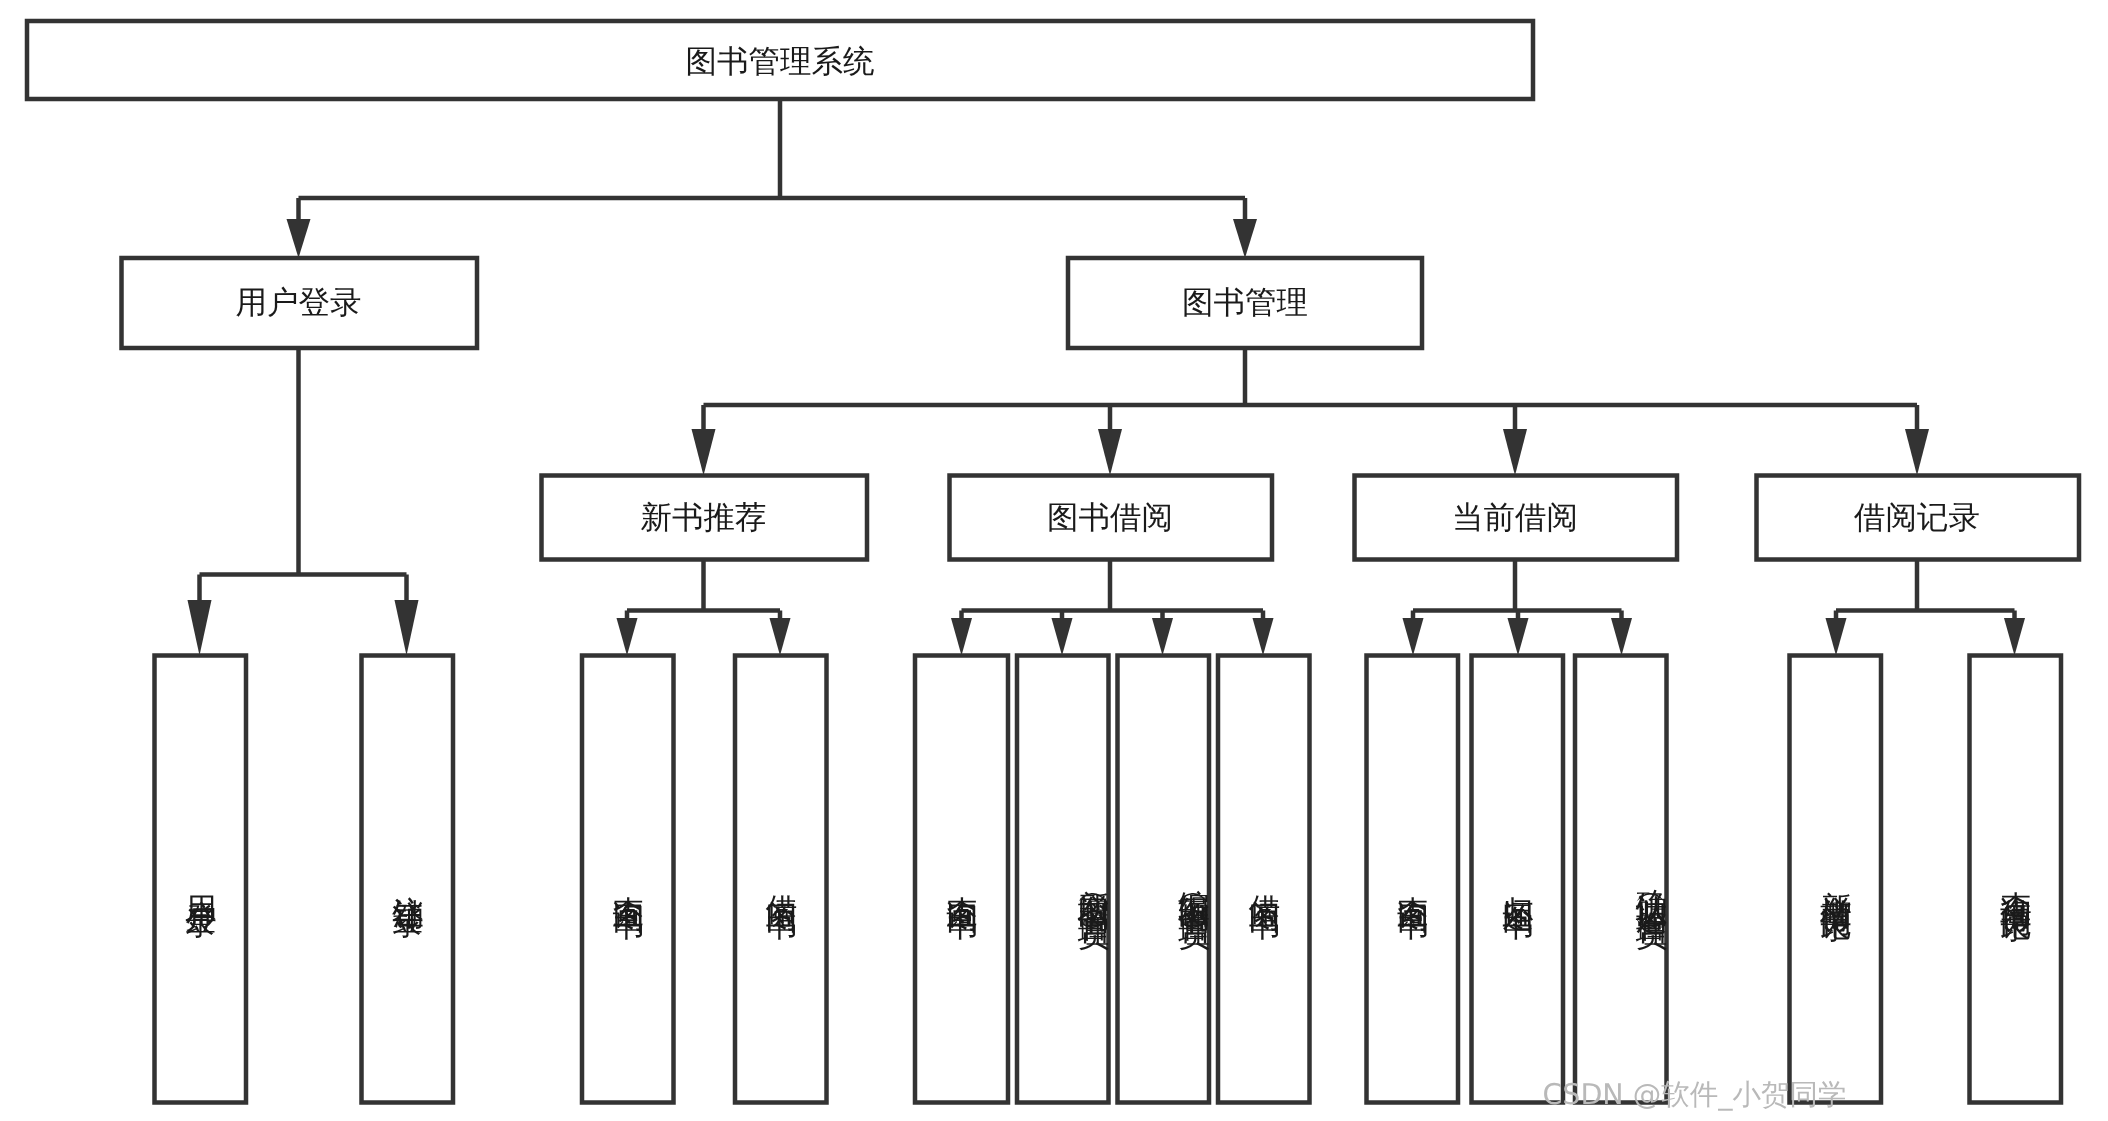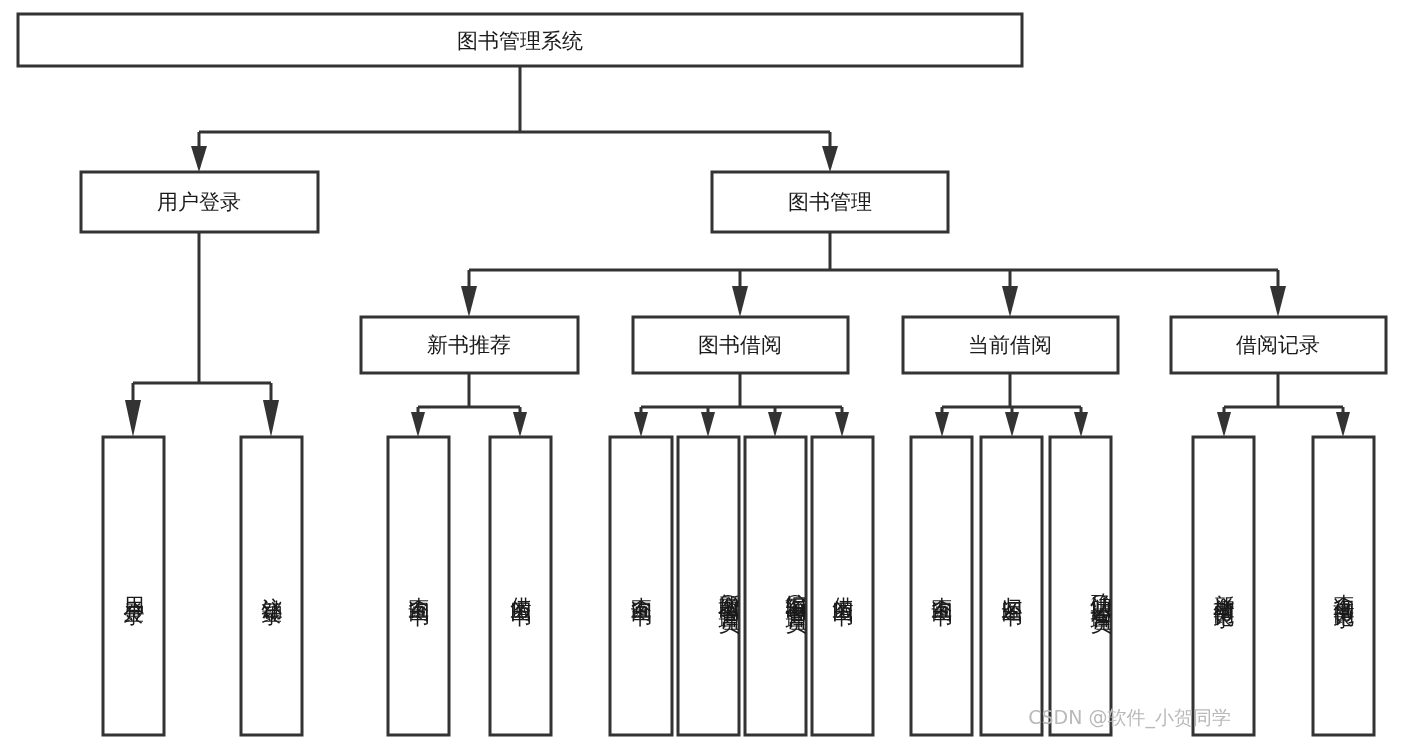--- a/index.html
+++ b/index.html
@@ -63,21 +63,21 @@
     justify-content: center;
     white-space: nowrap;
     pointer-events: none;
   }
   .vlabel.mid {
     align-items: center;
   }
   .watermark {
     position: absolute;
     right: 14px;
-    bottom: 16px;
+    bottom: 4px;
     font-family: "DejaVu Sans", "Liberation Sans", sans-serif;
     font-size: 19px;
     color: #b9b9b9;
     white-space: nowrap;
     pointer-events: none;
   }
 </style>
 </head>
 <body>
 

